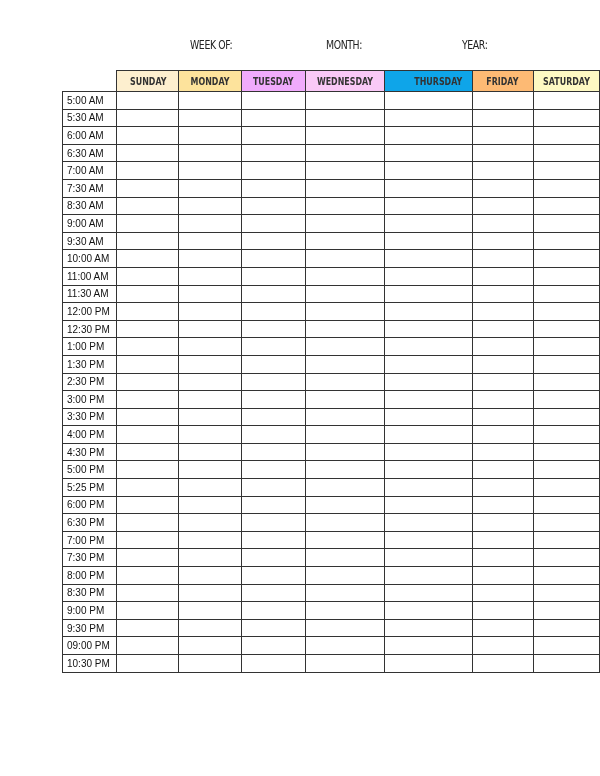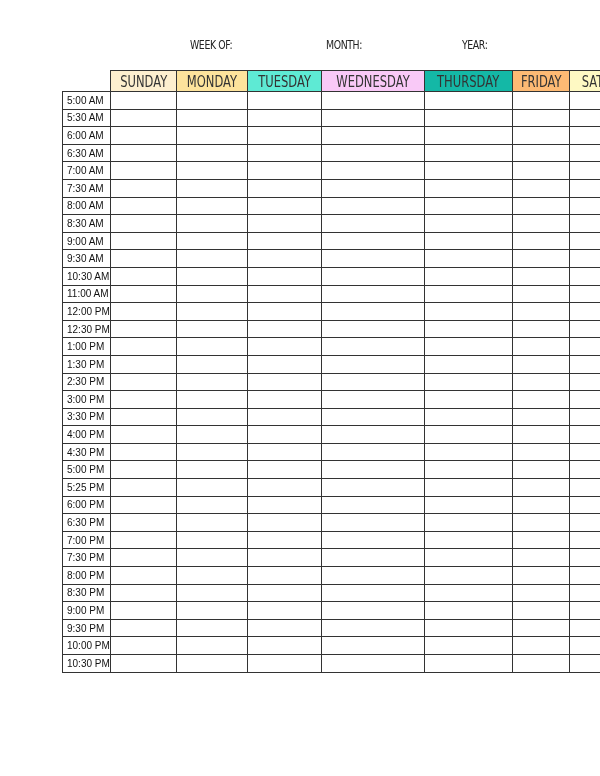--- a/index.html
+++ b/index.html
@@ -1,20 +1,20 @@
 <!DOCTYPE html>
 <html><head>
 <meta charset="utf-8">
 <style>
   html, body { margin:0; padding:0; background:#ffffff; }
   body { width:600px; height:776px; position:relative; overflow:hidden; font-family:"Liberation Sans", sans-serif; }
   .hdr-label { position:absolute; top:38px; font-family:"DejaVu Sans", sans-serif; font-size:12px; letter-spacing:-0.5px; transform:scaleX(0.78); transform-origin:left top; color:#222; }
   table.grid { position:absolute; left:62px; top:70px; border-collapse:collapse; table-layout:fixed; }
   table.grid td, table.grid th { border:1px solid #333; padding:0; }
-  th.day { height:20px; font-weight:normal; font-family:"DejaVu Sans", sans-serif; font-size:16px; color:#333; overflow:hidden; white-space:nowrap; }
+  th.day { height:20px; font-weight:bold; font-family:"DejaVu Sans", sans-serif; font-size:11px; color:#333; overflow:hidden; white-space:nowrap; }
   th.day span { display:inline-block; transform:scaleX(0.72); }
   th.corner { border:none !important; border-bottom:1px solid #333 !important; background:#fff; }
   td.time { font-size:10px; color:#111; padding-left:4px !important; height:16.6px; white-space:nowrap; }
   td.cell { background:#fff; }
 </style>
 </head>
 <body>
 
 <div class="hdr-label" style="left:190px">WEEK OF:</div>
 <div class="hdr-label" style="left:326px">MONTH:</div>
@@ -29,23 +29,23 @@
       <col style="width:66px">
       <col style="width:65px">
       <col style="width:65px">
       <col style="width:65px">
   </colgroup>
   <thead>
       <tr id="head-row">
         <th class="corner"></th>
         <th class="day" style="background: rgb(253, 239, 207);"><span>SUNDAY</span></th>
         <th class="day" style="background: rgb(253, 227, 156);"><span>MONDAY</span></th>
-        <th class="day" style="background: #5eead4; margin-top: 12px;"><span>TUESDAY</span></th>
+        <th class="day" style="background: #f0abfc; margin-top: 12px;"><span>TUESDAY</span></th>
         <th class="day" style="background: rgb(249, 201, 247);"><span>WEDNESDAY</span></th>
-        <th class="day" style="background: #14b8a6;"><span>THURSDAY</span></th>
+        <th class="day" style="background: #0ea5e9; padding-left: 20px;"><span>THURSDAY</span></th>
         <th class="day" style="background: #fdba74;"><span>FRIDAY</span></th>
         <th class="day" style="background: #fef9c3;"><span>SATURDAY</span></th>
       </tr>
     </thead>
   <tbody id="body-rows">
       <tr>
         <td class="time">5:00 AM</td>
         <td class="cell"></td>
         <td class="cell"></td>
         <td class="cell"></td>
@@ -98,30 +98,20 @@
         <td class="time">7:30 AM</td>
         <td class="cell"></td>
         <td class="cell"></td>
         <td class="cell"></td>
         <td class="cell"></td>
         <td class="cell"></td>
         <td class="cell"></td>
         <td class="cell"></td>
       </tr>
       <tr>
-        <td class="time">8:00 AM</td>
-        <td class="cell"></td>
-        <td class="cell"></td>
-        <td class="cell"></td>
-        <td class="cell"></td>
-        <td class="cell"></td>
-        <td class="cell"></td>
-        <td class="cell"></td>
-      </tr>
-      <tr>
         <td class="time">8:30 AM</td>
         <td class="cell"></td>
         <td class="cell"></td>
         <td class="cell"></td>
         <td class="cell"></td>
         <td class="cell"></td>
         <td class="cell"></td>
         <td class="cell"></td>
       </tr>
       <tr>
@@ -138,40 +128,50 @@
         <td class="time">9:30 AM</td>
         <td class="cell"></td>
         <td class="cell"></td>
         <td class="cell"></td>
         <td class="cell"></td>
         <td class="cell"></td>
         <td class="cell"></td>
         <td class="cell"></td>
       </tr>
       <tr>
-        <td class="time">10:30 AM</td>
+        <td class="time">10:00 AM</td>
         <td class="cell"></td>
         <td class="cell"></td>
         <td class="cell"></td>
         <td class="cell"></td>
         <td class="cell"></td>
         <td class="cell"></td>
         <td class="cell"></td>
       </tr>
       <tr>
         <td class="time">11:00 AM</td>
         <td class="cell"></td>
         <td class="cell"></td>
         <td class="cell"></td>
         <td class="cell"></td>
         <td class="cell"></td>
         <td class="cell"></td>
         <td class="cell"></td>
       </tr>
       <tr>
+        <td class="time">11:30 AM</td>
+        <td class="cell"></td>
+        <td class="cell"></td>
+        <td class="cell"></td>
+        <td class="cell"></td>
+        <td class="cell"></td>
+        <td class="cell"></td>
+        <td class="cell"></td>
+      </tr>
+      <tr>
         <td class="time">12:00 PM</td>
         <td class="cell"></td>
         <td class="cell"></td>
         <td class="cell"></td>
         <td class="cell"></td>
         <td class="cell"></td>
         <td class="cell"></td>
         <td class="cell"></td>
       </tr>
       <tr>
@@ -348,21 +348,21 @@
         <td class="time">9:30 PM</td>
         <td class="cell"></td>
         <td class="cell"></td>
         <td class="cell"></td>
         <td class="cell"></td>
         <td class="cell"></td>
         <td class="cell"></td>
         <td class="cell"></td>
       </tr>
       <tr>
-        <td class="time">10:00 PM</td>
+        <td class="time">09:00 PM</td>
         <td class="cell"></td>
         <td class="cell"></td>
         <td class="cell"></td>
         <td class="cell"></td>
         <td class="cell"></td>
         <td class="cell"></td>
         <td class="cell"></td>
       </tr>
       <tr>
         <td class="time">10:30 PM</td>

